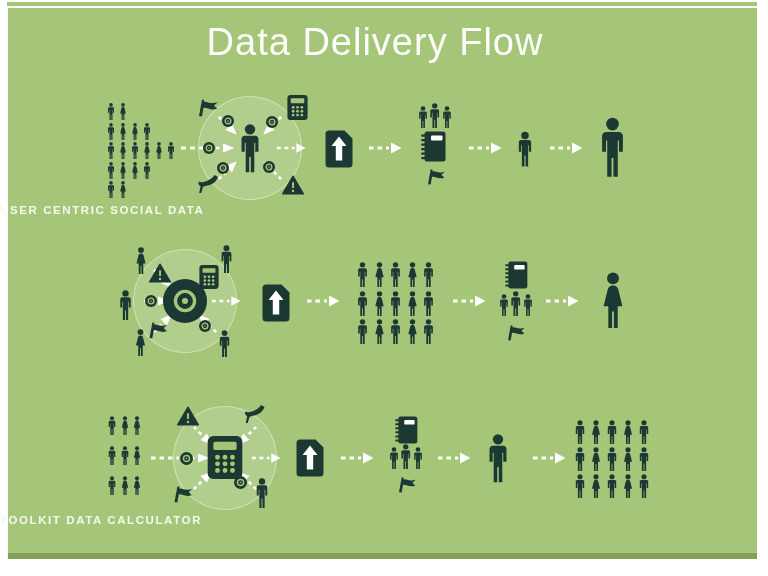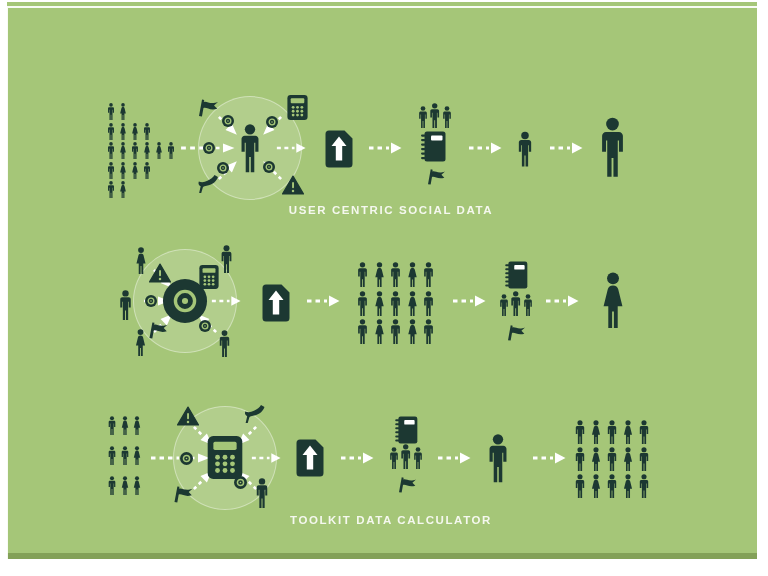--- a/index.html
+++ b/index.html
@@ -18,42 +18,43 @@
   .frame{
     position:absolute;left:6px;top:6px;right:6px;bottom:6px;
     border:2px solid rgba(255,255,255,0.92);pointer-events:none;
   }
   .stage{position:absolute;left:0;top:0;width:750px;height:551px;}
   .title{
     position:absolute;left:0;top:21px;width:100%;text-align:center;
     color:#fdfdfc;font-size:38px;font-weight:300;letter-spacing:1px;
   }
   .row-label{
-    position:absolute;width:100%;text-align:center;color:#f5f8ef;
-    font-size:11.5px;font-weight:bold;letter-spacing:1.6px;padding-left:16px;
+    position:absolute;width:100%;text-align:left;color:#f5f8ef;
+    font-size:11.5px;font-weight:bold;letter-spacing:1.6px;
   }
   .hub{position:absolute;width:120px;height:120px;}
   .hub-circle{
     position:absolute;left:8px;top:8px;width:104px;height:104px;border-radius:50%;
     background:rgba(255,255,255,0.15);border:1px solid rgba(255,255,255,0.38);
     box-sizing:border-box;
   }
   .slot{position:absolute;}
   .slot svg{display:block;}
   .crowd{position:absolute;}
   .crowd .person{position:absolute;}
 </style>
 </head>
 <body>
 
 <div class="card"></div>
 <div class="card-shadow"></div>
 
 <div class="stage">
 
+  <div class="title">Data Delivery Flow</div>
 
   <div class="crowd" style="left:106px;top:103px;width:74px;height:96px;">
       <span class="person" style="left: 0px; top: 0px; width: 10px; height: 17px;"><svg width="100%" height="100%" viewBox="0 0 20 44" preserveAspectRatio="xMidYMid meet" xmlns="http://www.w3.org/2000/svg">
           <circle cx="10" cy="5" r="4.7" fill="#1c3832"></circle>
           <path fill="#1c3832" d="M5.2 10.8 h9.6 c1.6 0 2.9 1.3 2.9 2.9 v11.8 h-2.9 v-8.3 h-0.9 v26.8 h-3.2 V30.2 h-1.4 v13.8 h-3.2 V17.2 h-0.9 v8.3 H2.3 V13.7 c0-1.6 1.3-2.9 2.9-2.9 z"></path>
         </svg></span>
       <span class="person" style="left: 12px; top: 0px; width: 10px; height: 17px;"><svg width="100%" height="100%" viewBox="0 0 22 44" preserveAspectRatio="xMidYMid meet" xmlns="http://www.w3.org/2000/svg">
           <circle cx="11" cy="5" r="4.7" fill="#1c3832"></circle>
           <path fill="#1c3832" d="M11 10.6 c2.3 0 3.6 1.2 4.1 3 L18.4 27 h-3.7 v17 h-3 V31 h-1.4 v13 h-3 V27 H3.6 L6.9 13.6 c0.5-1.8 1.8-3 4.1-3 z"></path>
         </svg></span>

